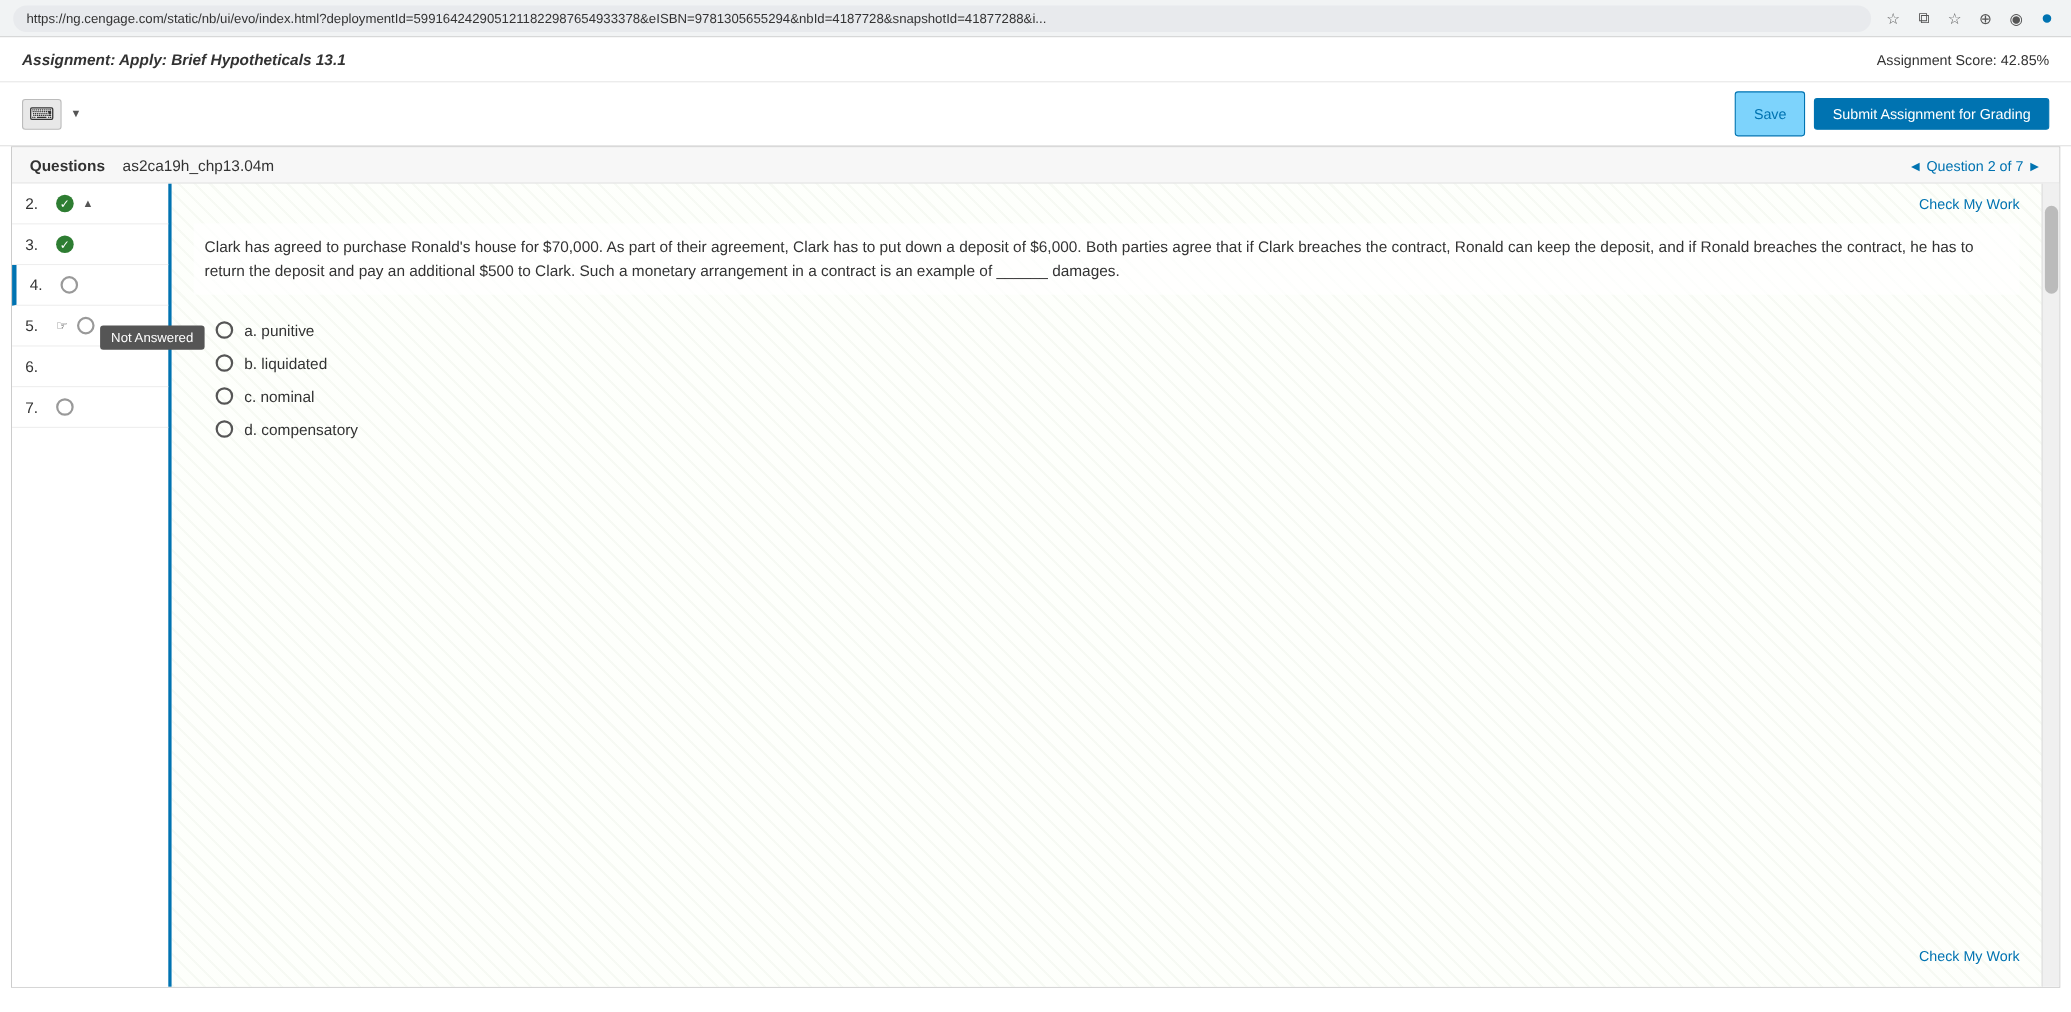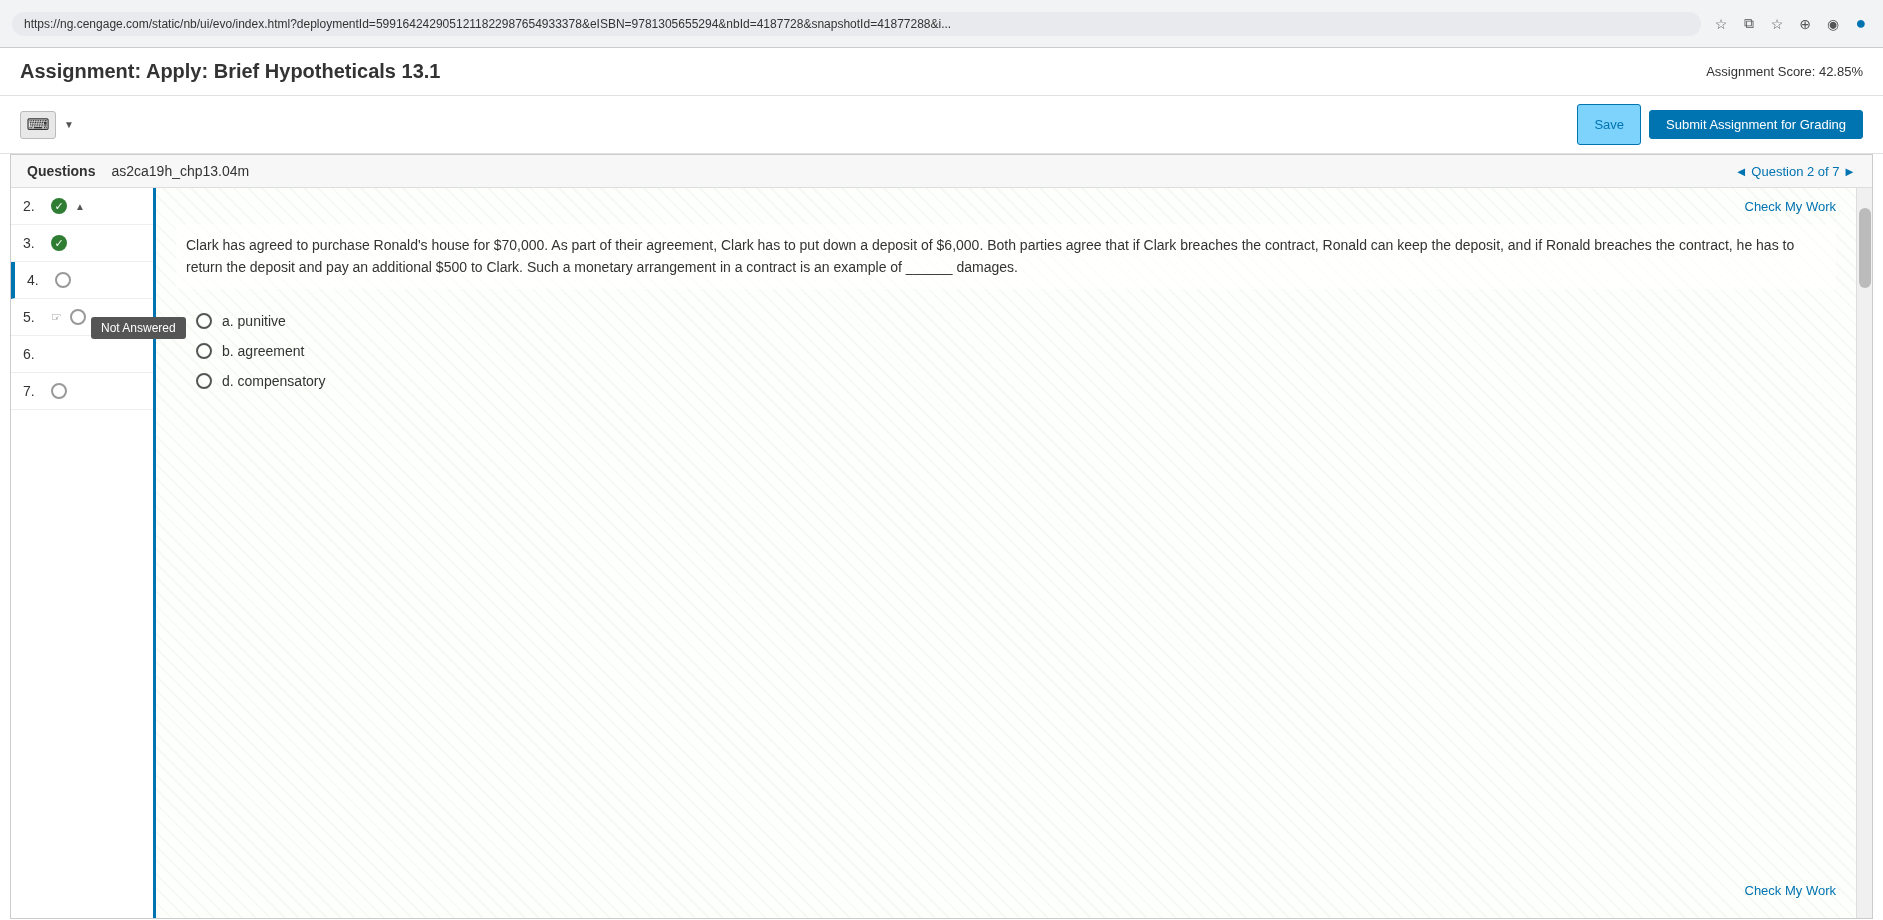--- a/index.html
+++ b/index.html
@@ -14,21 +14,21 @@
     }
 
     
     .browser-bar {
       background: #f1f3f4;
       border-bottom: 1px solid #ccc;
       padding: 6px 12px;
       display: flex;
       align-items: center;
       gap: 10px;
-      height: 48px;
+      height: 34px;
     }
     .browser-url {
       flex: 1;
       font-size: 12px;
       color: #333;
       background: #e8eaed;
       border-radius: 16px;
       padding: 3px 12px;
       height: 24px;
       display: flex;
@@ -52,23 +52,24 @@
     
     .app-header {
       background: #fff;
       padding: 12px 20px;
       display: flex;
       align-items: center;
       justify-content: space-between;
       border-bottom: 1px solid #e0e0e0;
     }
     .assignment-title {
-      font-size: 20px;
+      font-size: 14px;
       font-weight: bold;
       color: #333;
+      font-style: italic;
     }
     .header-right {
       display: flex;
       align-items: center;
       gap: 10px;
     }
     .assignment-score {
       font-size: 13px;
       color: #333;
     }
@@ -401,23 +402,27 @@
 
       <div class="answer-options">
 
         <div class="answer-option">
           <div class="radio-circle"></div>
           <span class="option-label">a. punitive</span>
         </div>
 
         <div class="answer-option">
           <div class="radio-circle"></div>
-          <span class="option-label">b. agreement</span>
+          <span class="option-label">b. liquidated</span>
         </div>
 
+        <div class="answer-option">
+          <div class="radio-circle"></div>
+          <span class="option-label">c. nominal</span>
+        </div>
 
         <div class="answer-option">
           <div class="radio-circle"></div>
           <span class="option-label">d. compensatory</span>
         </div>
 
       </div>
 
       <div class="check-my-work-bottom">
         <a class="check-my-work-link">Check My Work</a>

